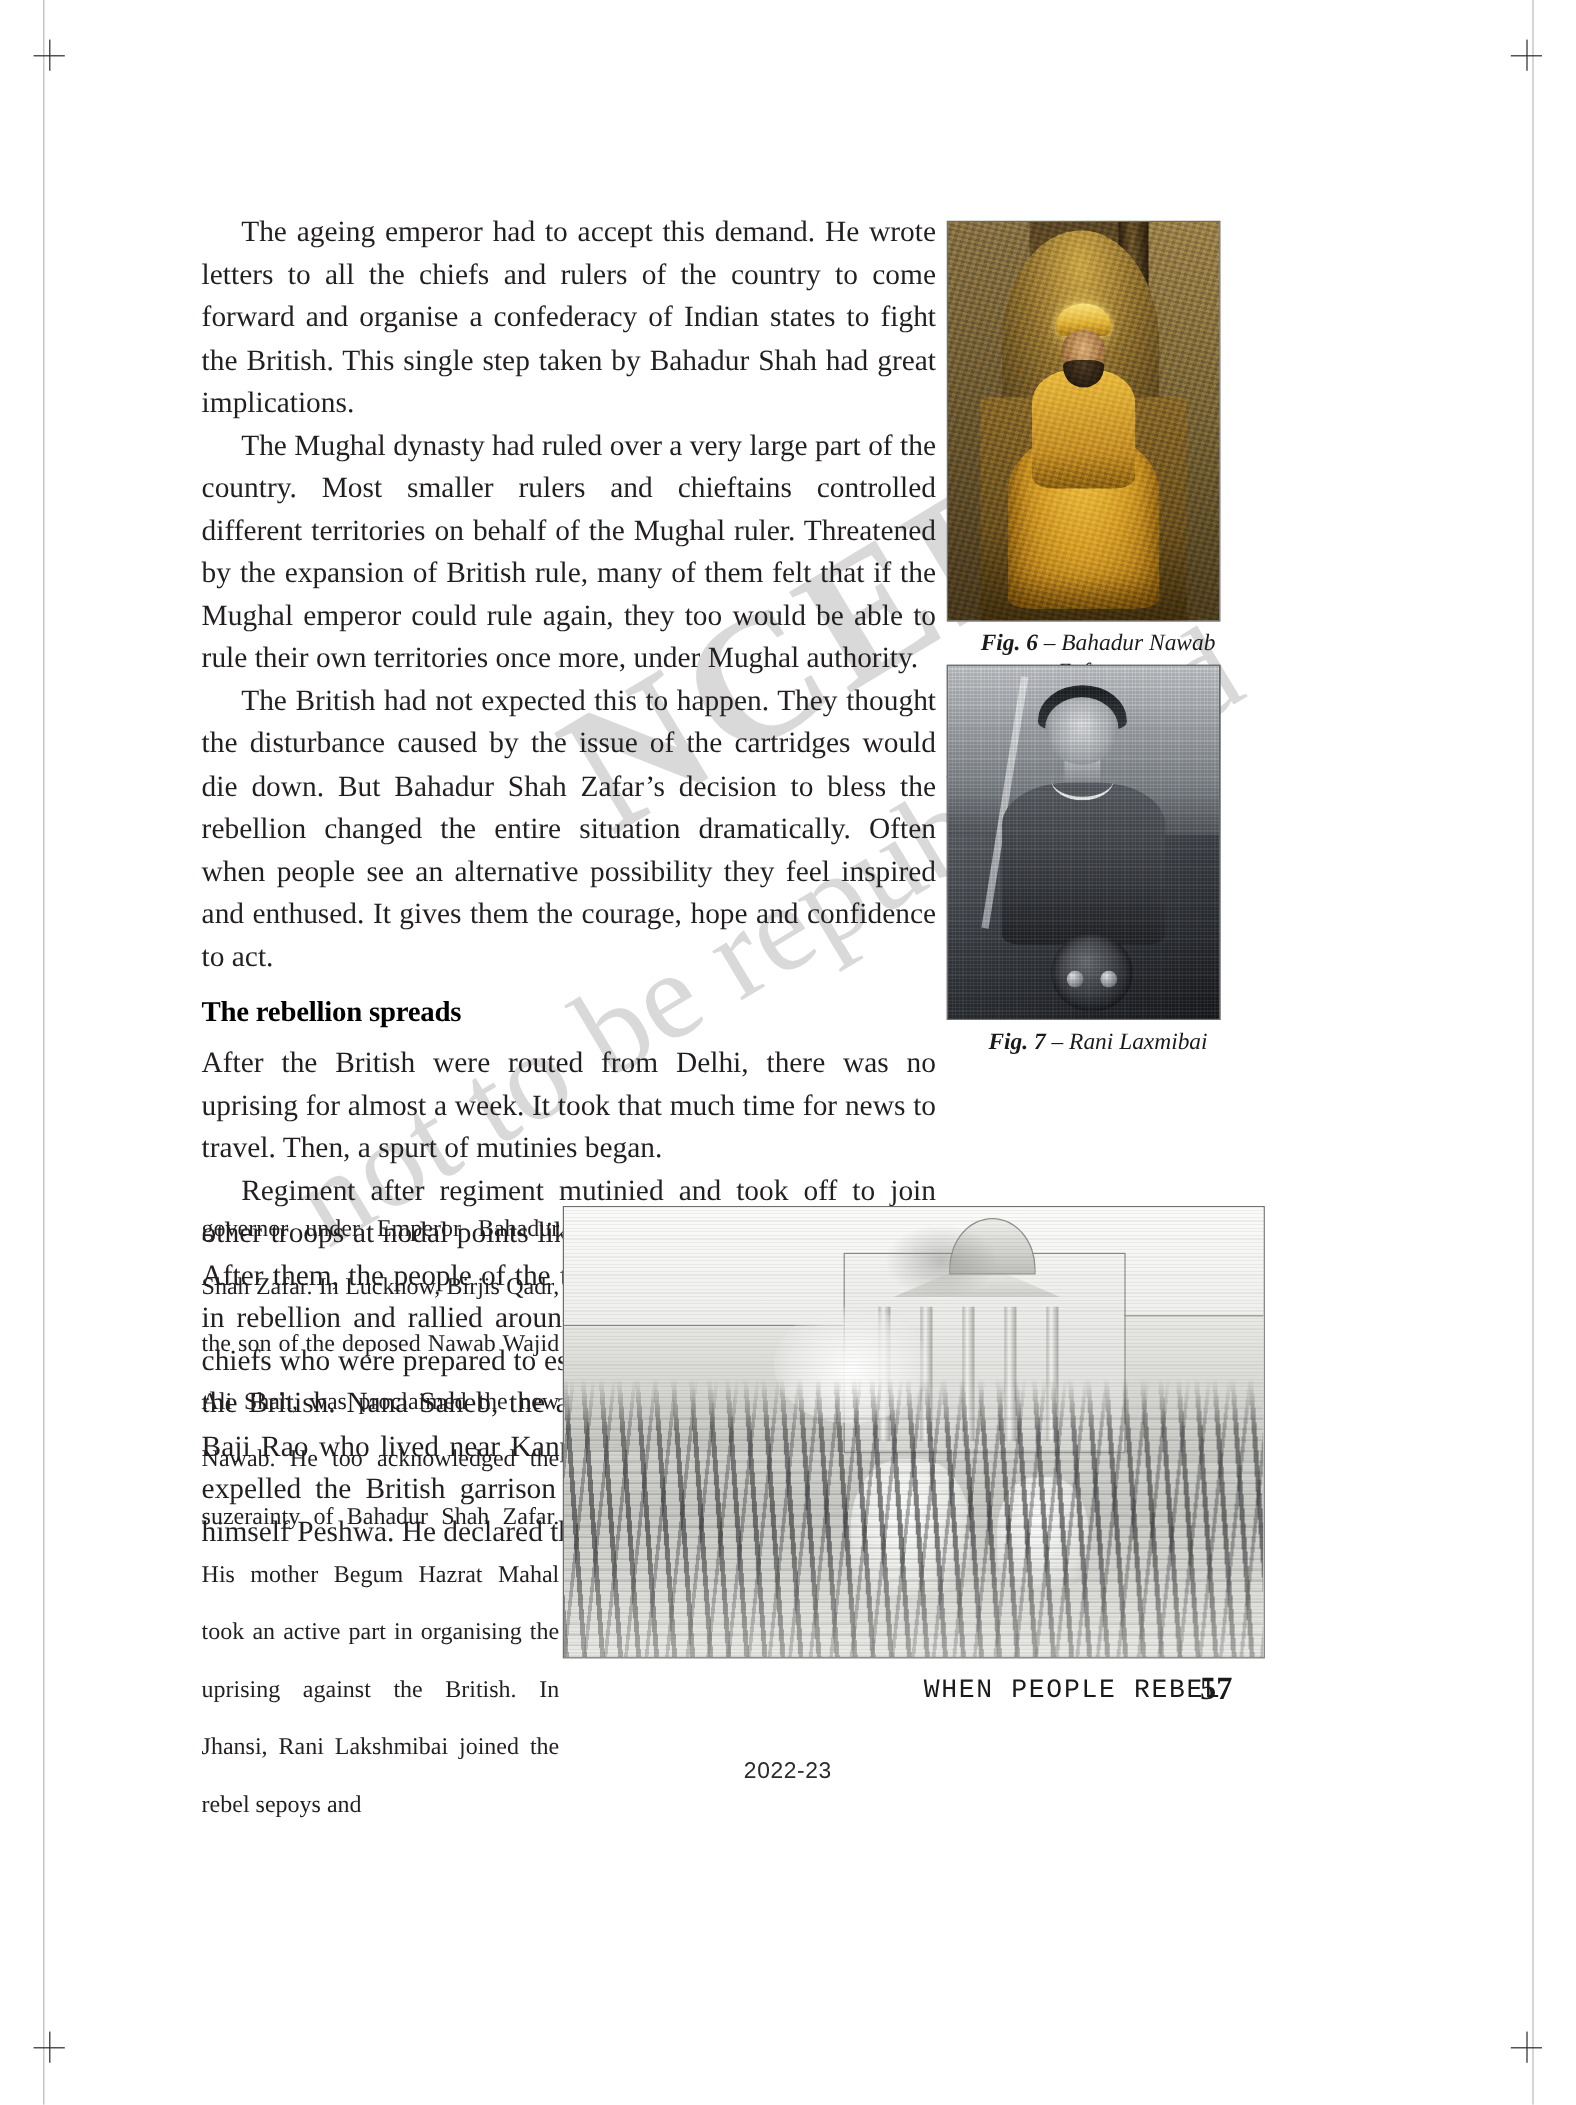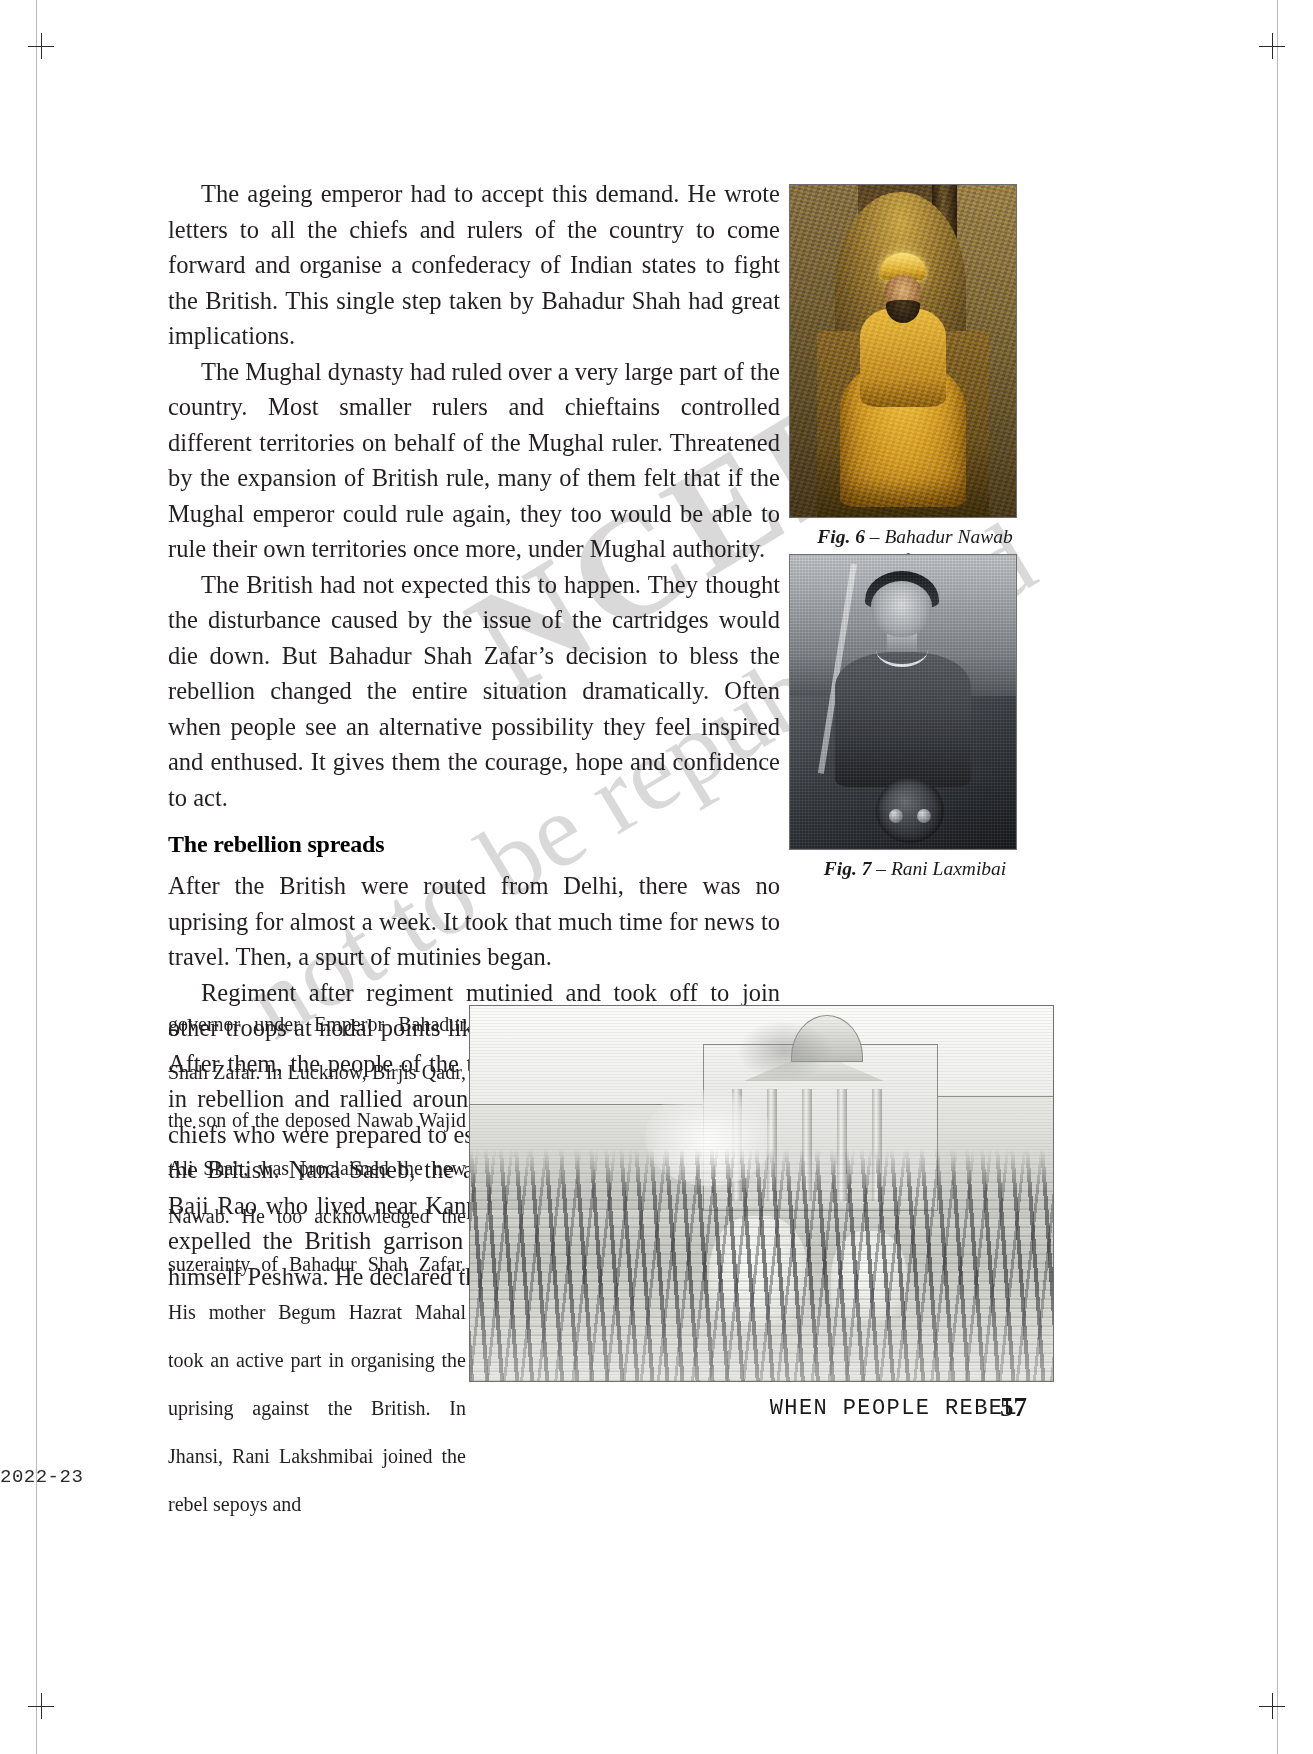--- a/index.html
+++ b/index.html
@@ -391,21 +391,22 @@
     font-size: 27px;
     font-weight: bold;
     color: #1a1a1a;
     z-index: 5;
   }
   .footer-year {
     position: absolute;
     left: 0;
     top: 1466px;
     width: 1313px;
-    font-family: Liberation Mono, monospace;
+    text-align: center;
+    font-family: Liberation Sans, sans-serif;
     font-size: 19px;
     color: #2b2b2b;
     letter-spacing: .5px;
     z-index: 5;
   }
 </style>
 </head>
 <body>
 
 <div class="page">

